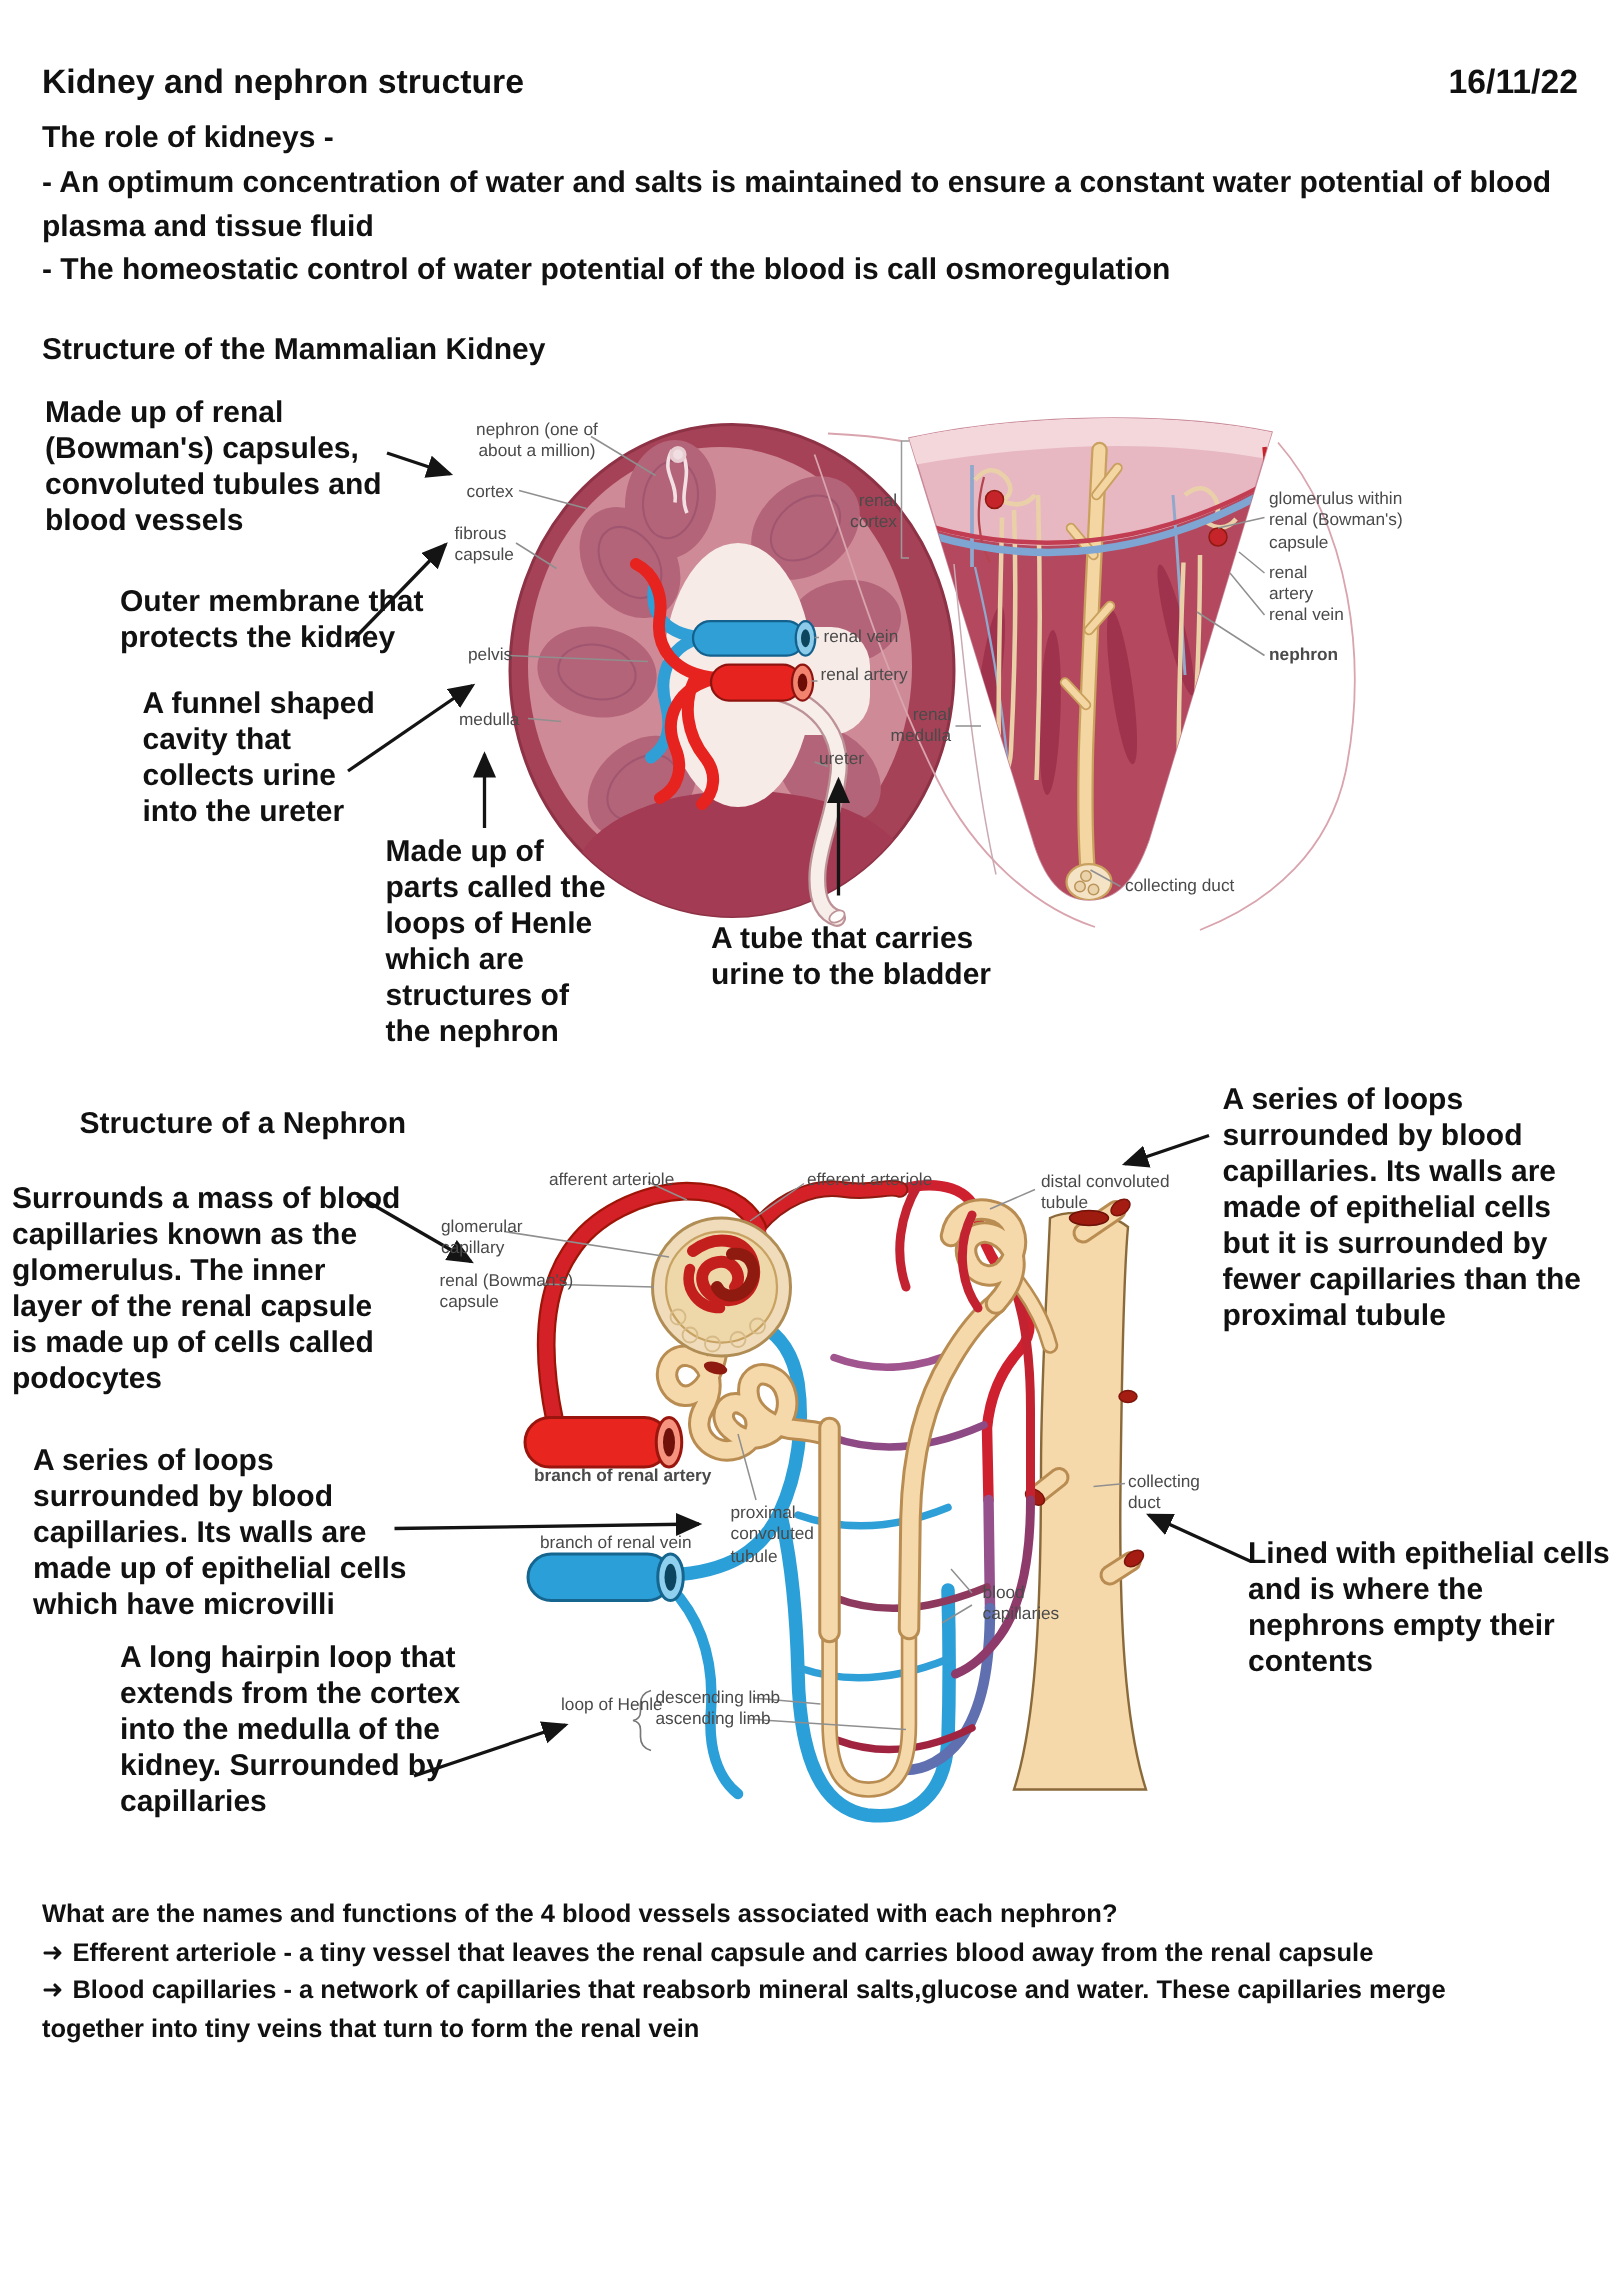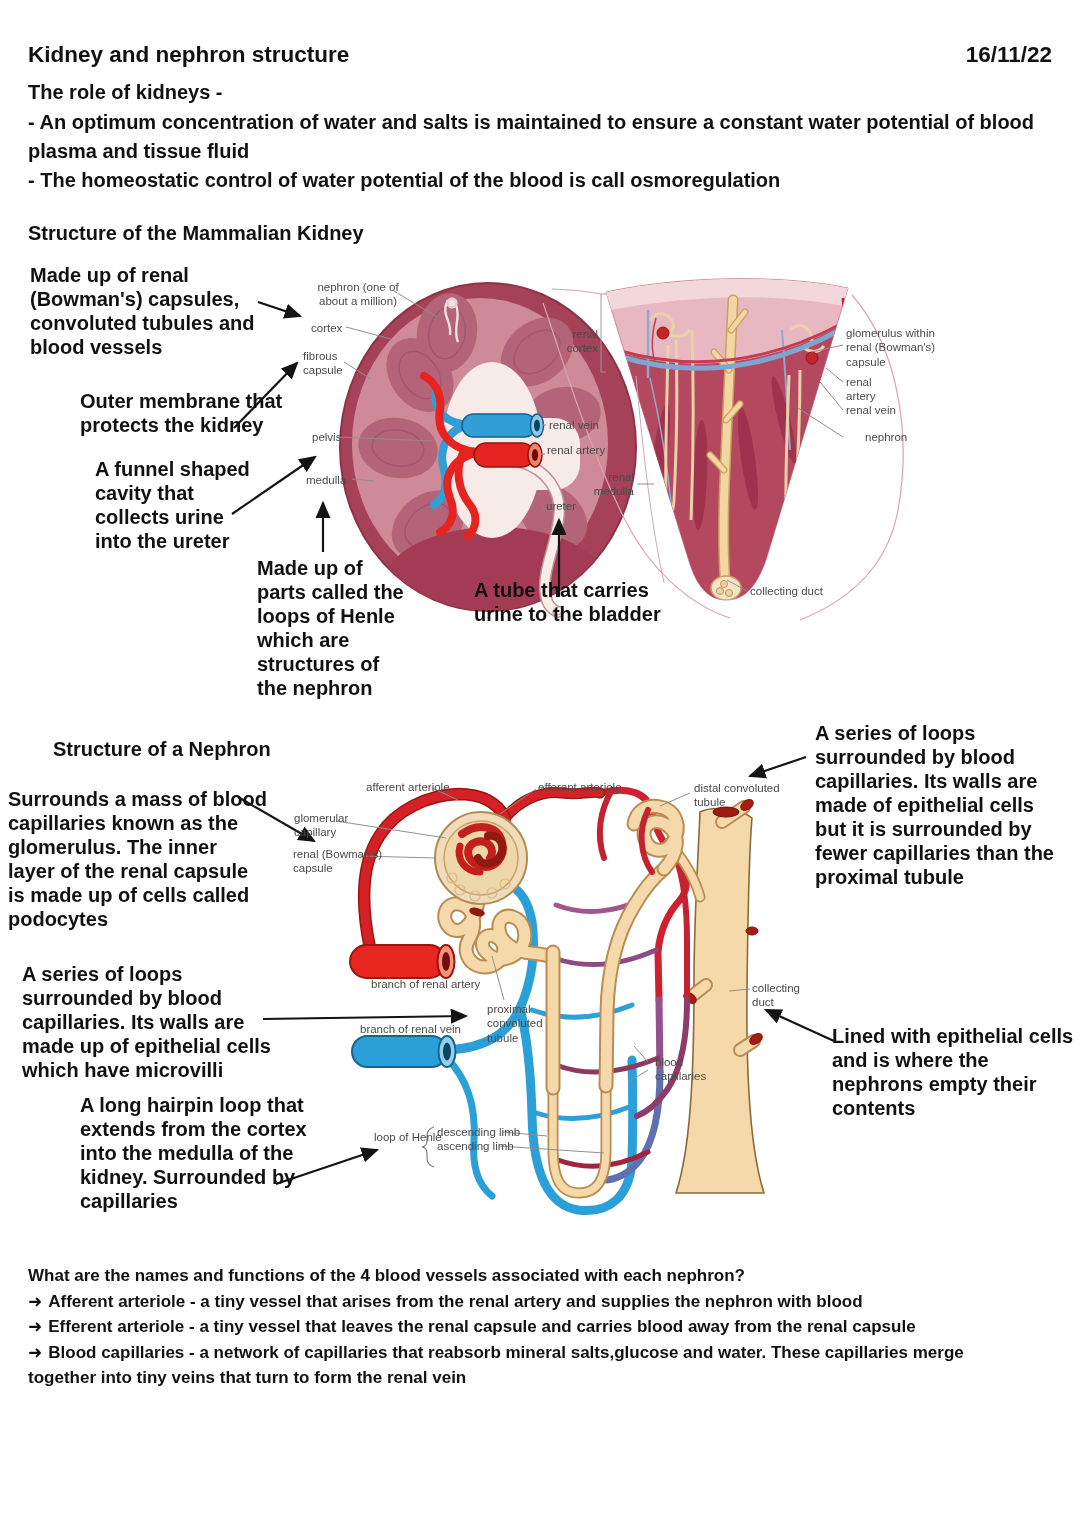--- a/index.html
+++ b/index.html
@@ -326,59 +326,58 @@
 <div class="abs txt bld" style="left:28px;top:78px;">The role of kidneys -</div>
 <div class="abs txt bld" style="left:28px;top:108px;width:1020px;">- An optimum concentration of water and salts is maintained to ensure a constant water potential of blood plasma and tissue fluid</div>
 <div class="abs txt bld" style="left:28px;top:166px;width:1020px;">- The homeostatic control of water potential of the blood is call osmoregulation</div>
 
 <div class="abs txt bld" style="left:28px;top:219px;">Structure of the Mammalian Kidney</div>
 
 <div class="abs txt ann" style="left:30px;top:263px;width:240px;">Made up of renal (Bowman's) capsules, convoluted tubules and blood vessels</div>
 <div class="abs txt ann" style="left:80px;top:389px;width:215px;">Outer membrane that protects the kidney</div>
 <div class="abs txt ann" style="left:95px;top:457px;width:170px;">A funnel shaped cavity that collects urine into the ureter</div>
 <div class="abs txt ann" style="left:257px;top:556px;width:150px;">Made up of parts called the loops of Henle which are structures of the nephron</div>
-<div class="abs txt ann" style="left:474px;top:578px;width:190px;">A tube that carries urine to the bladder</div>
+<div class="abs txt ann" style="left:474px;top:614px;width:190px;">A tube that carries urine to the bladder</div>
 
 <div class="abs txt sl" style="left:308px;top:280px;width:100px;text-align:center;">nephron (one of about a million)</div>
 <div class="abs txt sl" style="left:311px;top:321px;">cortex</div>
 <div class="abs txt sl" style="left:303px;top:349px;width:52px;">fibrous capsule</div>
 <div class="abs txt sl" style="left:312px;top:430px;">pelvis</div>
 <div class="abs txt sl" style="left:306px;top:473px;">medulla</div>
 <div class="abs txt sl" style="left:549px;top:418px;">renal vein</div>
 <div class="abs txt sl" style="left:547px;top:443px;">renal artery</div>
 <div class="abs txt sl" style="left:546px;top:499px;">ureter</div>
 
 <div class="abs txt sl ra" style="left:555px;top:327px;width:43px;">renal cortex</div>
 <div class="abs txt sl ra" style="left:586px;top:470px;width:48px;">renal medulla</div>
 <div class="abs txt sl" style="left:846px;top:326px;width:105px;">glomerulus within renal (Bowman's) capsule</div>
 <div class="abs txt sl" style="left:846px;top:375px;width:50px;">renal artery</div>
 <div class="abs txt sl" style="left:846px;top:403px;width:50px;">renal vein</div>
-<div class="abs txt sl" style="left:865px;top:430px;">nephron</div>
+<div class="abs txt sl" style="left:846px;top:430px;font-weight:bold;">nephron</div>
 <div class="abs txt sl" style="left:750px;top:584px;width:90px;">collecting duct</div>
 
 <div class="abs txt bld" style="left:53px;top:735px;text-align:center;">Structure of a Nephron</div>
 
 <div class="abs txt ann" style="left:8px;top:787px;width:260px;">Surrounds a mass of blood capillaries known as the glomerulus. The inner layer of the renal capsule is made up of cells called podocytes</div>
 <div class="abs txt ann" style="left:22px;top:962px;width:275px;">A series of loops surrounded by blood capillaries. Its walls are made up of epithelial cells which have microvilli</div>
 <div class="abs txt ann" style="left:80px;top:1093px;width:245px;">A long hairpin loop that extends from the cortex into the medulla of the kidney. Surrounded by capillaries</div>
 <div class="abs txt ann" style="left:815px;top:721px;width:240px;">A series of loops surrounded by blood capillaries. Its walls are made of epithelial cells but it is surrounded by fewer capillaries than the proximal tubule</div>
 <div class="abs txt ann" style="left:832px;top:1024px;width:245px;">Lined with epithelial cells and is where the nephrons empty their contents</div>
 
 <div class="abs txt sl" style="left:366px;top:780px;">afferent arteriole</div>
 <div class="abs txt sl" style="left:538px;top:780px;">efferent arteriole</div>
 <div class="abs txt sl" style="left:694px;top:781px;width:88px;">distal convoluted tubule</div>
 <div class="abs txt sl" style="left:294px;top:811px;width:72px;">glomerular capillary</div>
 <div class="abs txt sl" style="left:293px;top:847px;width:105px;">renal (Bowman's) capsule</div>
-<div class="abs txt sl" style="left:371px;top:977px;">branch of renal artery</div>
+<div class="abs txt sl" style="left:356px;top:977px;font-weight:bold;">branch of renal artery</div>
 <div class="abs txt sl" style="left:360px;top:1022px;">branch of renal vein</div>
 <div class="abs txt sl" style="left:487px;top:1002px;width:70px;">proximal convoluted tubule</div>
 <div class="abs txt sl" style="left:655px;top:1055px;width:65px;">blood capillaries</div>
 <div class="abs txt sl" style="left:374px;top:1130px;">loop of Henle</div>
 <div class="abs txt sl" style="left:437px;top:1125px;">descending limb</div>
 <div class="abs txt sl" style="left:437px;top:1139px;">ascending limb</div>
 <div class="abs txt sl" style="left:752px;top:981px;width:62px;">collecting duct</div>
 
 <div class="abs txt" style="left:28px;top:1263px;width:945px;">
   <p class="qa-line">What are the names and functions of the 4 blood vessels associated with each nephron?</p>
-  <p class="qa-line"><span class="arr">➜</span><span>Afferent arteriole - a tiny vessel that arises from the renal artery and supplies the nephron with blood</span></p>
   <p class="qa-line"><span class="arr">➜</span><span>Efferent arteriole - a tiny vessel that leaves the renal capsule and carries blood away from the renal capsule</span></p>
   <p class="qa-line"><span class="arr">➜</span><span>Blood capillaries - a network of capillaries that reabsorb mineral salts,glucose and water. These capillaries merge together into tiny veins that turn to form the renal vein</span></p>
 </div>
 
 </body></html>

